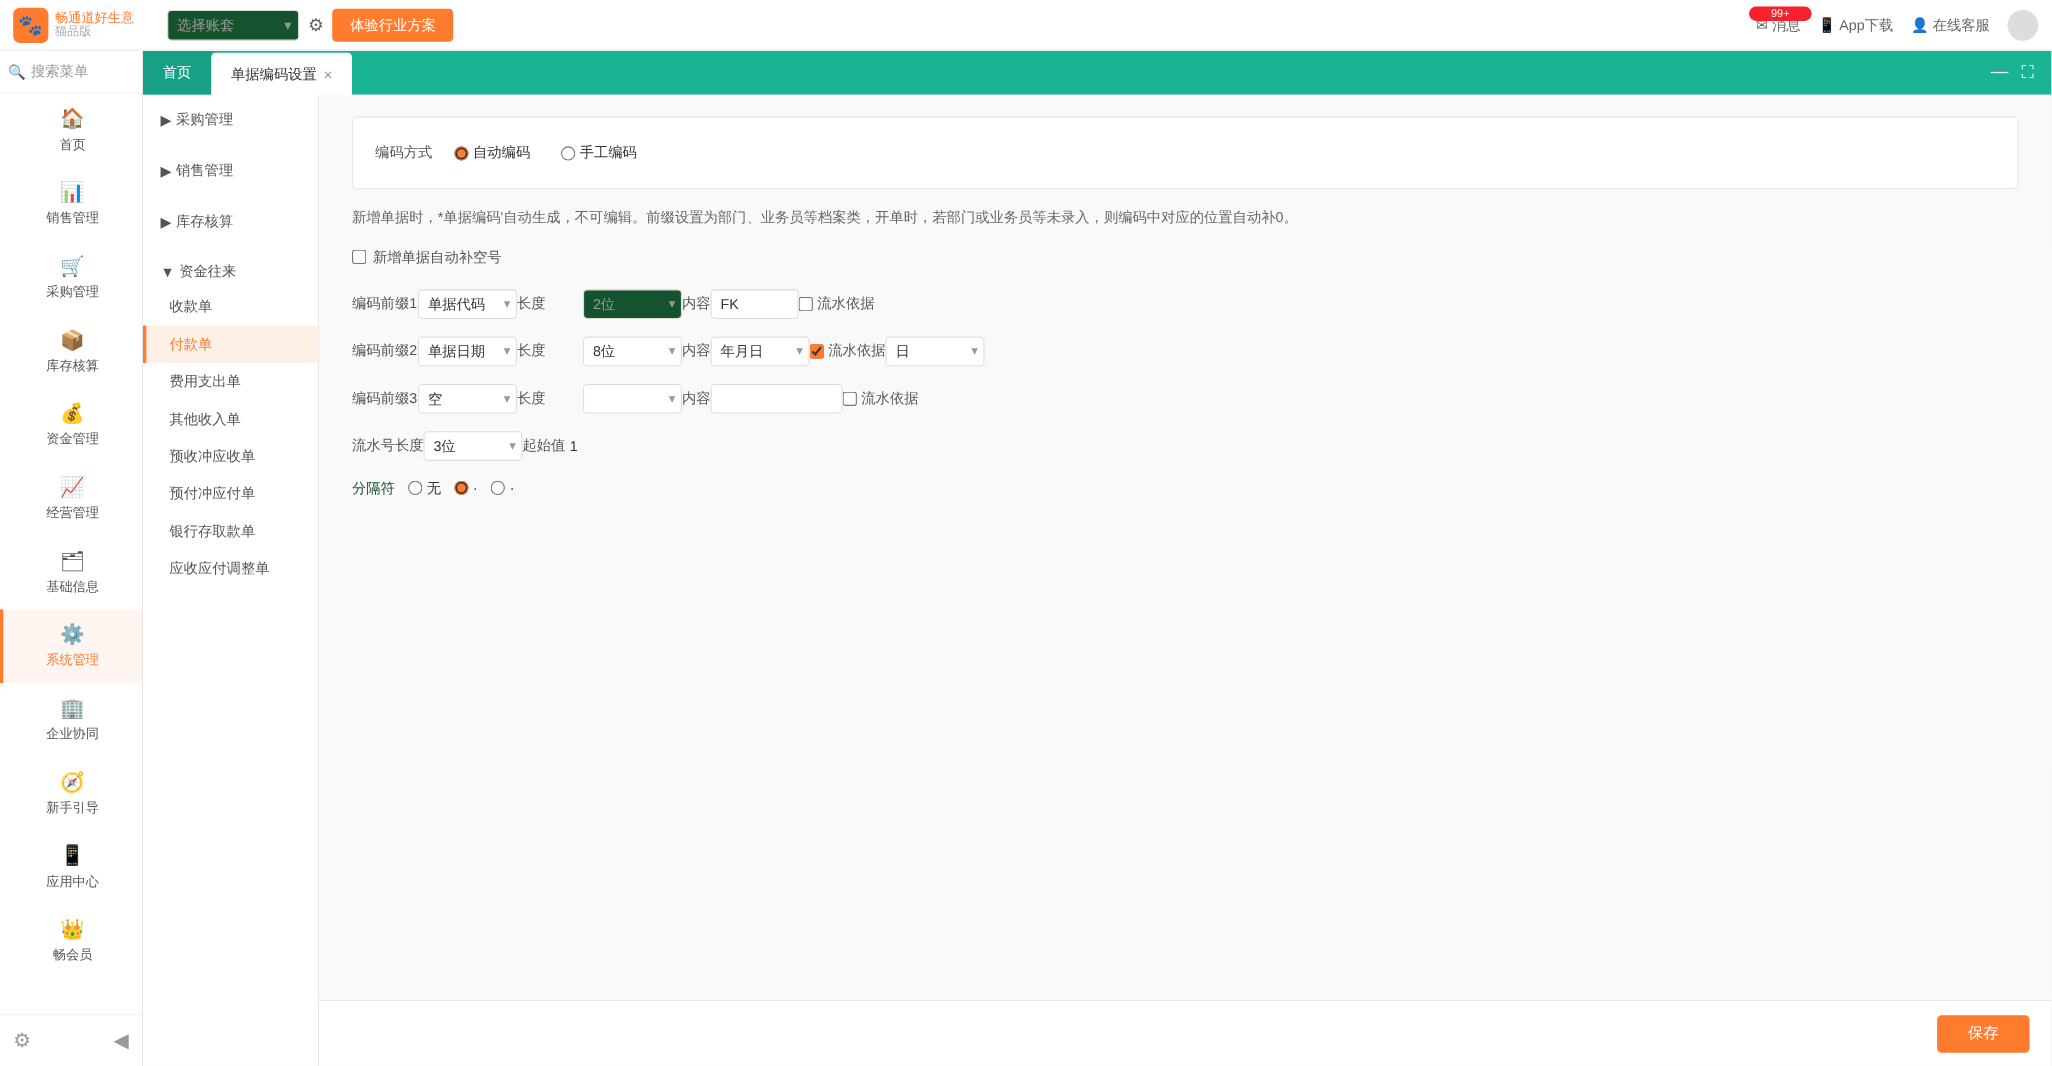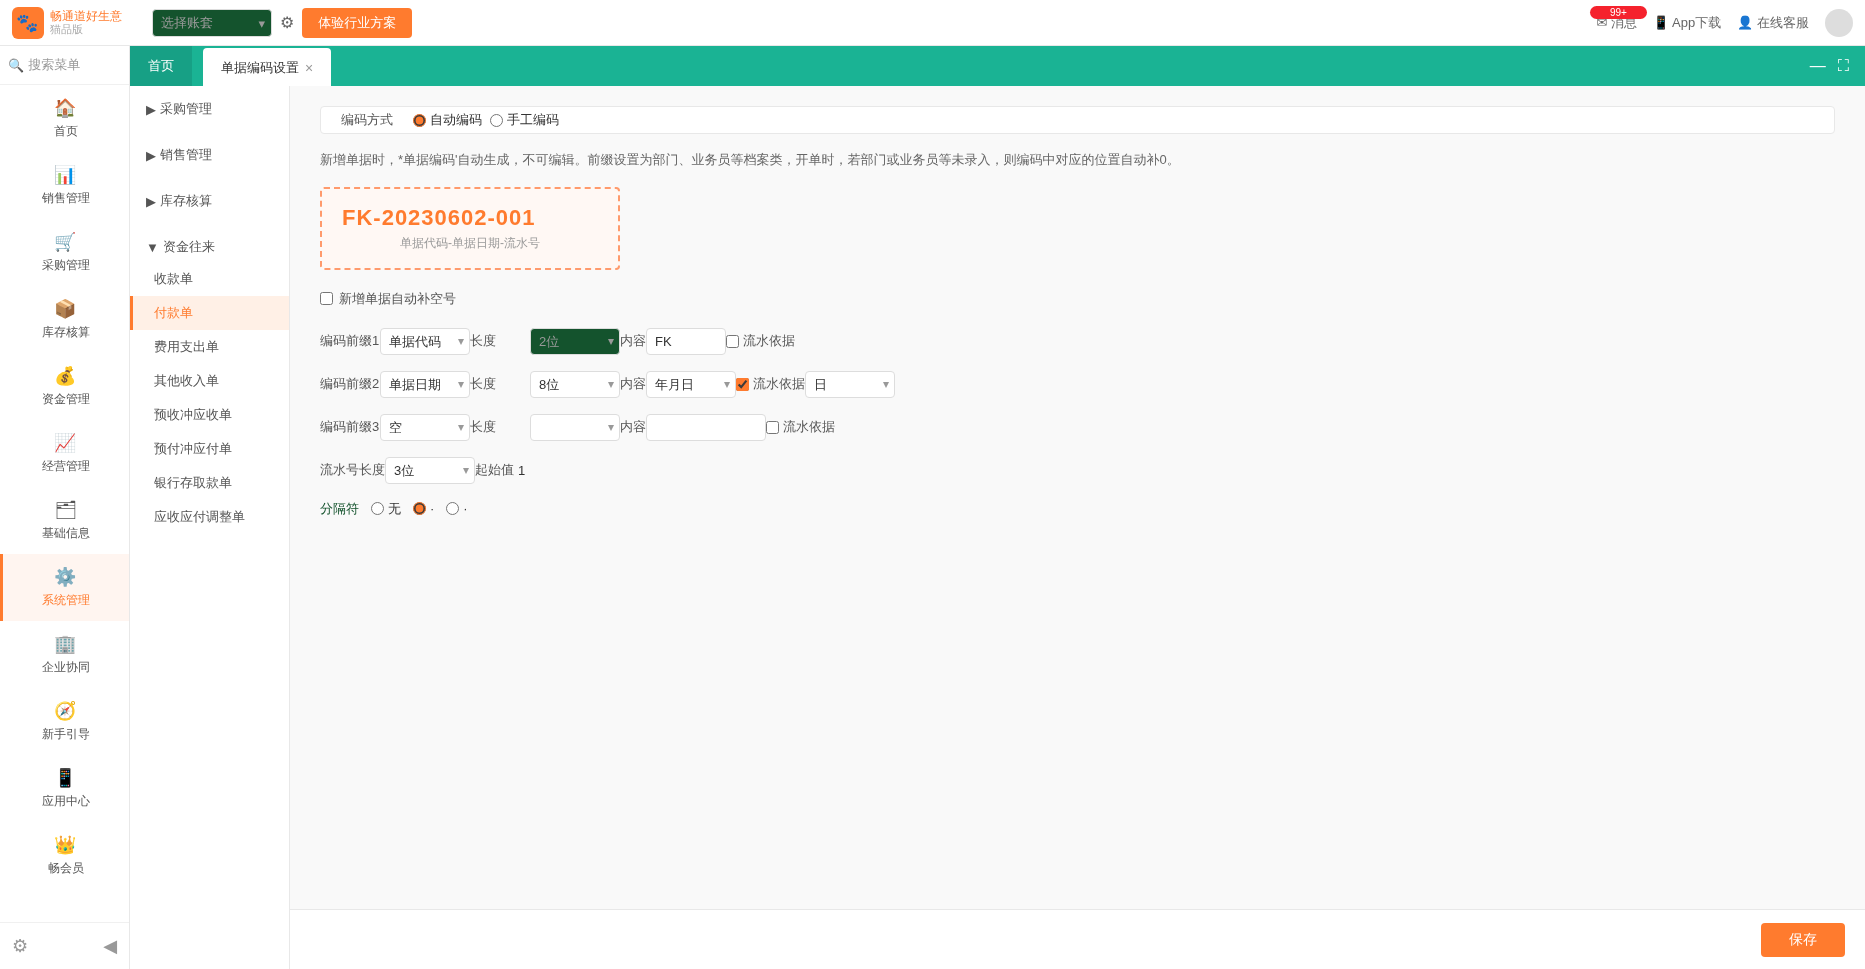--- a/index.html
+++ b/index.html
@@ -163,21 +163,21 @@
       padding: 0 18px;
       height: 40px;
       display: flex;
       align-items: center;
       gap: 6px;
       cursor: pointer;
       font-size: 13px;
       color: rgba(255,255,255,0.85);
     }
     .tab-item.home { background: #17a085; color: white; }
-    .tab-item.active-tab { background: #fff; color: #333; border-radius: 4px 4px 0 0; margin-top: 4px; margin-left: 11px; }
+    .tab-item.active-tab { background: #fff; color: #333; border-radius: 4px 4px 0 0; margin-top: 4px; }
     .tab-close { font-size: 14px; color: #999; cursor: pointer; }
     .tab-right-icons {
       margin-left: auto;
       display: flex;
       align-items: center;
       gap: 12px;
       padding-right: 16px;
       color: white;
       font-size: 16px;
     }
@@ -229,28 +229,28 @@
       font-weight: bold;
       color: #333;
       margin-bottom: 20px;
     }
 
     
     .encoding-method {
       background: #fff;
       border: 1px solid #e8e8e8;
       border-radius: 4px;
-      padding: 4px 20px;
+      padding: 23px 20px;
       margin-bottom: 16px;
       display: flex;
       align-items: center;
       gap: 20px;
     }
     .encoding-label { font-size: 13px; color: #555; }
-    .radio-group { display: flex; align-items: center; gap: 8px; }
+    .radio-group { display: flex; align-items: center; gap: 28px; }
     .radio-item { display: flex; align-items: center; gap: 4px; font-size: 13px; cursor: pointer; }
     input[type="radio"] { accent-color: #ff7b2e; cursor: pointer; }
 
     
     .notice-text {
       font-size: 13px;
       color: #666;
       margin-bottom: 16px;
       line-height: 1.6;
     }
@@ -557,24 +557,20 @@
                 <input type="radio" name="encode-method" style="">
                 <span>手工编码</span>
               </label>
             </div>
           </div>
 
           
           <div class="notice-text">新增单据时，*单据编码'自动生成，不可编辑。前缀设置为部门、业务员等档案类，开单时，若部门或业务员等未录入，则编码中对应的位置自动补0。</div>
 
           
-          <div class="code-preview">
-            <div class="code-preview-main">FK-20230602-001</div>
-            <div class="code-preview-sub">单据代码-单据日期-流水号</div>
-          </div>
 
           
           <div class="checkbox-row">
             <input type="checkbox" style="">
             <span>新增单据自动补空号</span>
           </div>
 
           
           <div class="form-row">
             <span class="form-label">编码前缀1</span>

